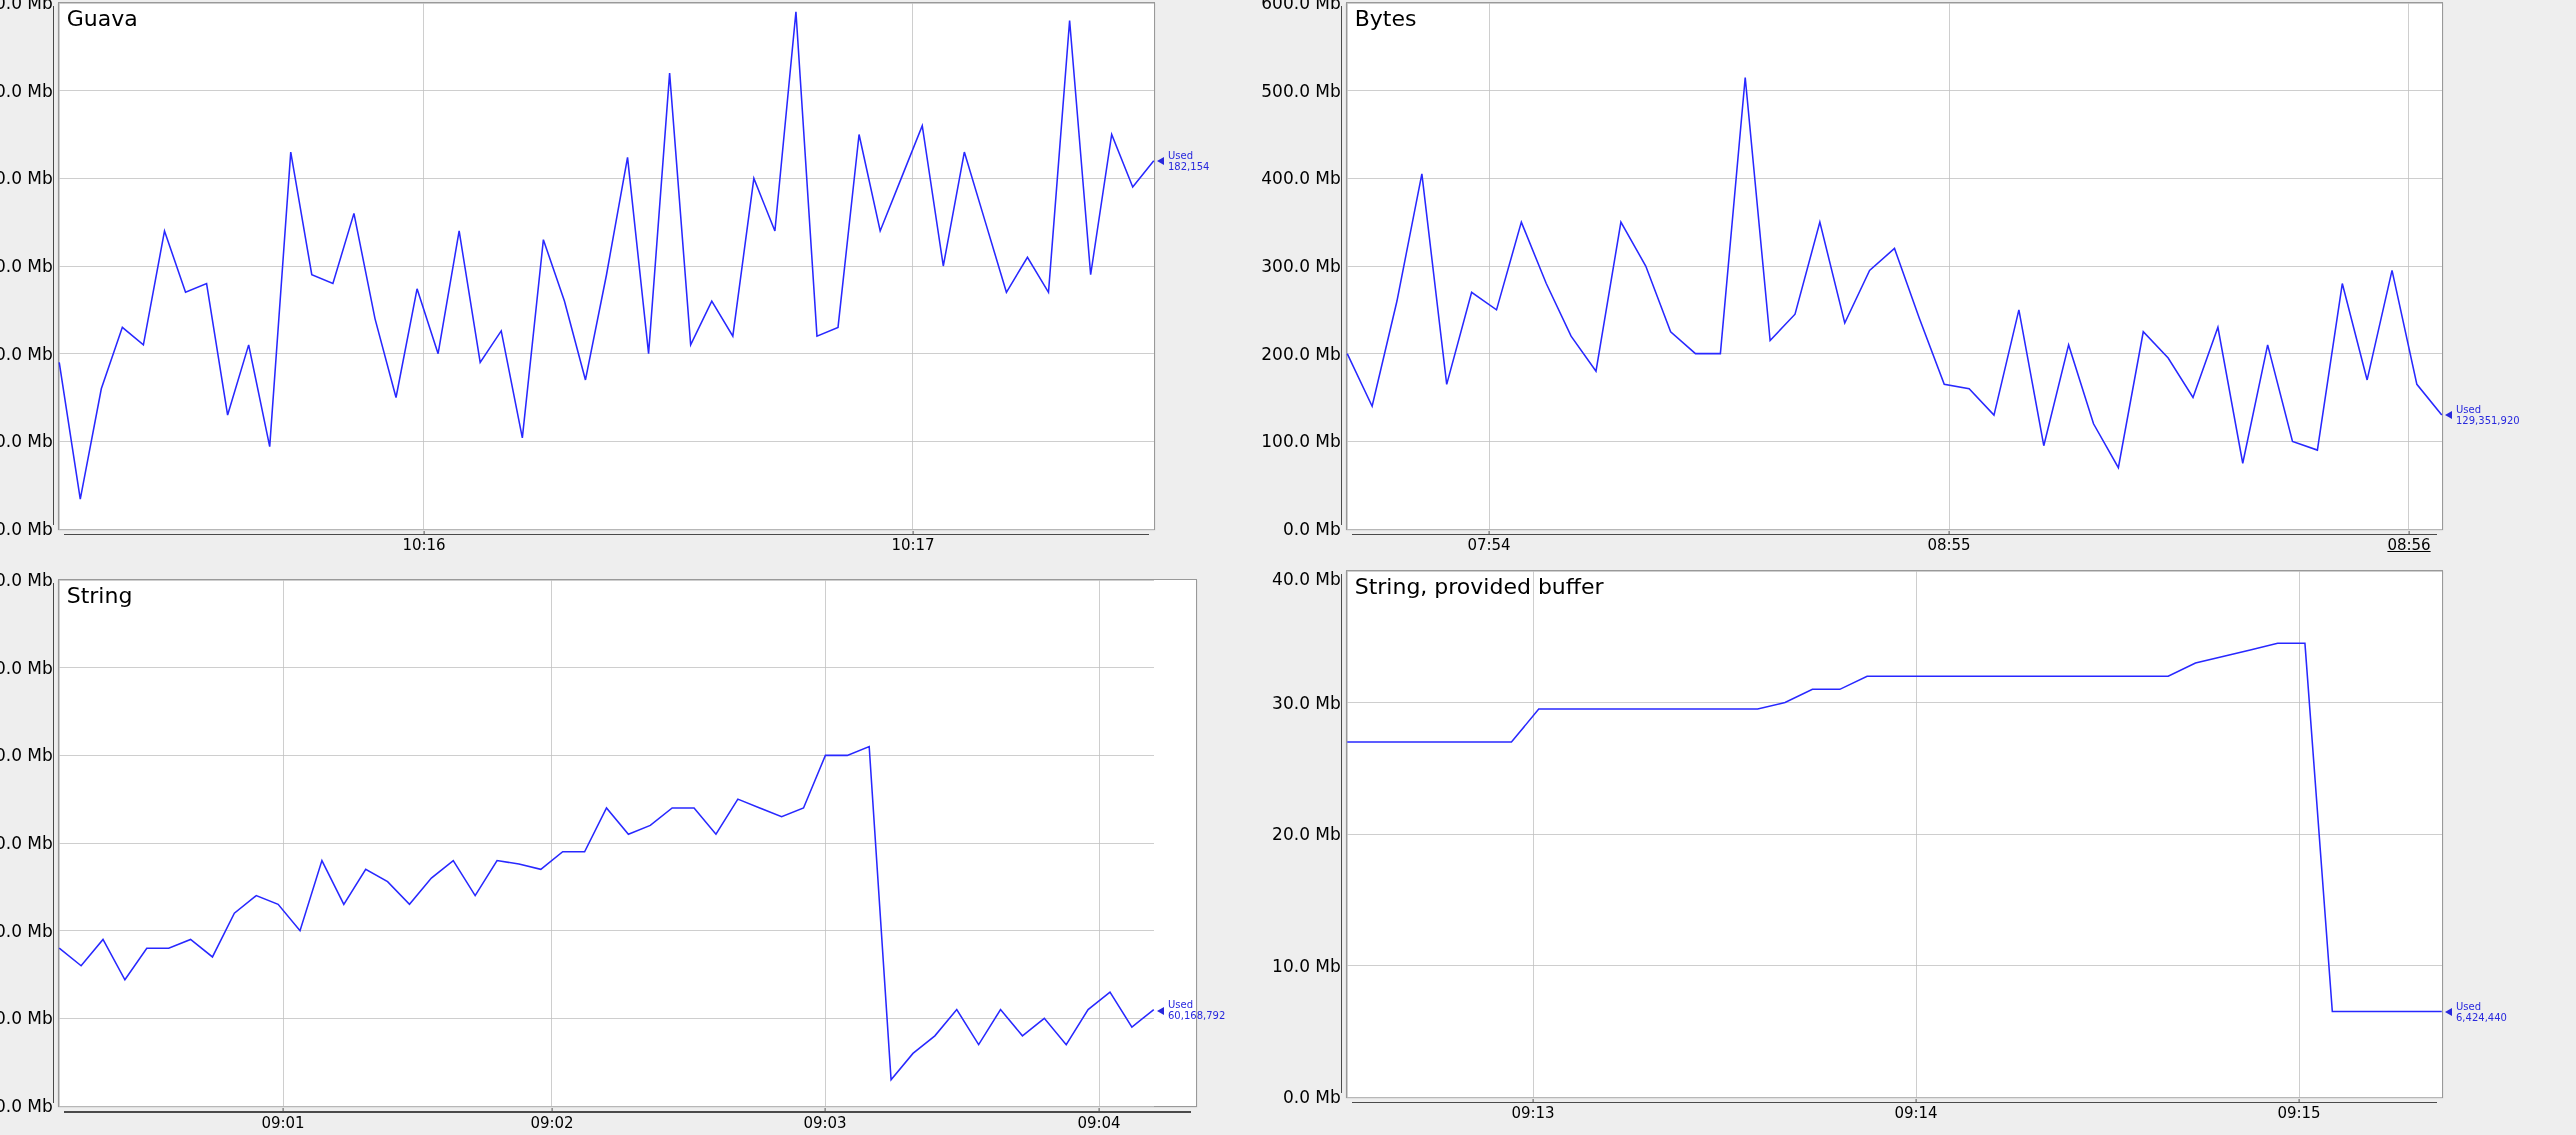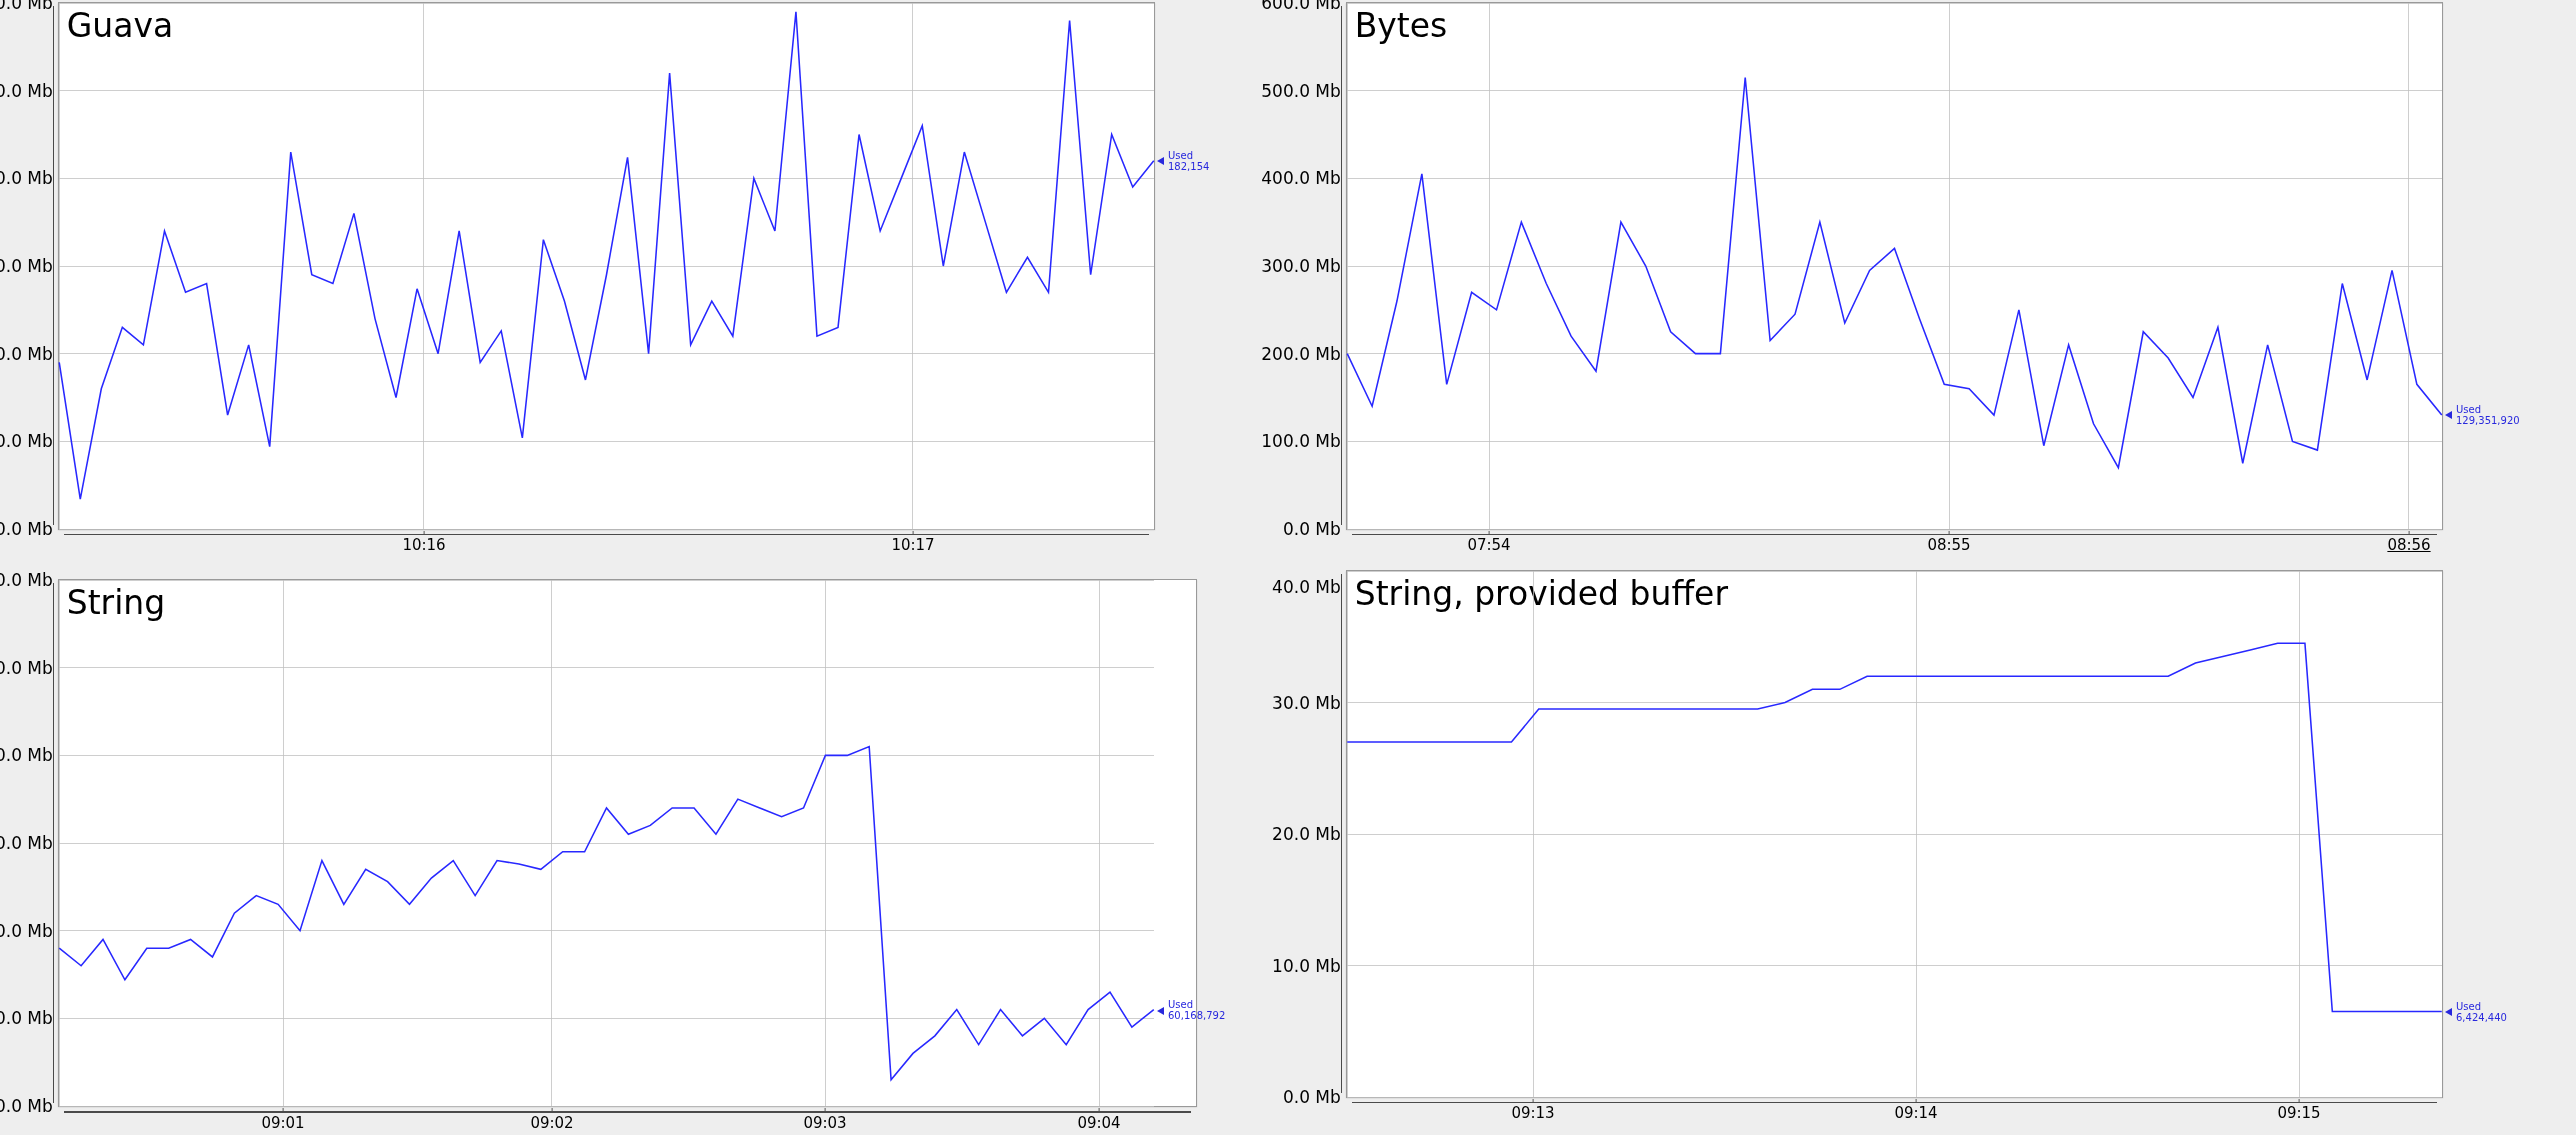--- a/index.html
+++ b/index.html
@@ -25,21 +25,21 @@
   .plot-frame {
     position: absolute;
     background: #ffffff;
     border: 0.8px solid #999;
     box-shadow: 0 0.8px 1.5px rgba(0,0,0,0.15);
   }
   .plot-frame .title {
     position: absolute;
     left: 7.7px;
     top: 3.1px;
-    font-size: 33px;
+    font-size: 22px;
     font-weight: 400;
     color: #000;
   }
   .plot-svg {
     position: absolute;
     left: 0; top: 0;
     overflow: visible;
   }
   .grid-line {
     stroke: #c0c0c0;
@@ -228,21 +228,21 @@
           <line x1="240.55" x2="240.55" y1="0" y2="680" class="grid-line"></line>
           <line x1="735.8000000000001" x2="735.8000000000001" y1="0" y2="680" class="grid-line"></line>
           <line x1="1231.05" x2="1231.05" y1="0" y2="680" class="grid-line"></line>
           <line x1="0" x2="0" y1="0" y2="680" class="grid-line"></line>
           <polyline points="0.0,221.0 35.4,221.0 70.8,221.0 106.1,221.0 141.5,221.0 176.9,221.0 212.3,221.0 247.6,178.5 283.0,178.5 318.4,178.5 353.8,178.5 389.1,178.5 424.5,178.5 459.9,178.5 495.2,178.5 530.6,178.5 566.0,170.0 601.4,153.0 636.8,153.0 672.1,136.0 707.5,136.0 742.9,136.0 778.3,136.0 813.6,136.0 849.0,136.0 884.4,136.0 919.8,136.0 955.1,136.0 990.5,136.0 1025.9,136.0 1061.3,136.0 1096.6,119.0 1132.0,110.5 1167.4,102.0 1202.8,93.5 1238.1,93.5 1273.5,569.5 1308.9,569.5 1344.3,569.5 1379.6,569.5 1415.0,569.5" class="series"></polyline>
         </svg>
         <div class="ytick-label" style="top: 526px;">0.0 Mb</div>
         <div class="ytick-label" style="top: 395px;">10.0 Mb</div>
         <div class="ytick-label" style="top: 263px;">20.0 Mb</div>
         <div class="ytick-label" style="top: 132px;">30.0 Mb</div>
-        <div class="ytick-label" style="top: 16px;">40.0 Mb</div>
+        <div class="ytick-label" style="top: 8px;">40.0 Mb</div>
         <div class="xaxis-tick" style="left: 186px;"></div>
         <div class="xtick-label" style="left: 186px;">09:13</div>
         <div class="xaxis-tick" style="left: 569px;"></div>
         <div class="xtick-label" style="left: 569px;">09:14</div>
         <div class="xaxis-tick" style="left: 952px;"></div>
         <div class="xtick-label" style="left: 952px;">09:15</div>
         <div style="position: absolute; left: 4.6px; right: 4.6px; top: 531px; height: 1.5px; background: rgb(74, 74, 74);"></div>
         <div style="position: absolute; top: 3.1px; bottom: 3.1px; left: -6.2px; width: 1.5px; background: rgb(74, 74, 74);"></div>
         <div class="marker" style="left: 1109px; top: 430px;">
           <div class="arrow"></div>

